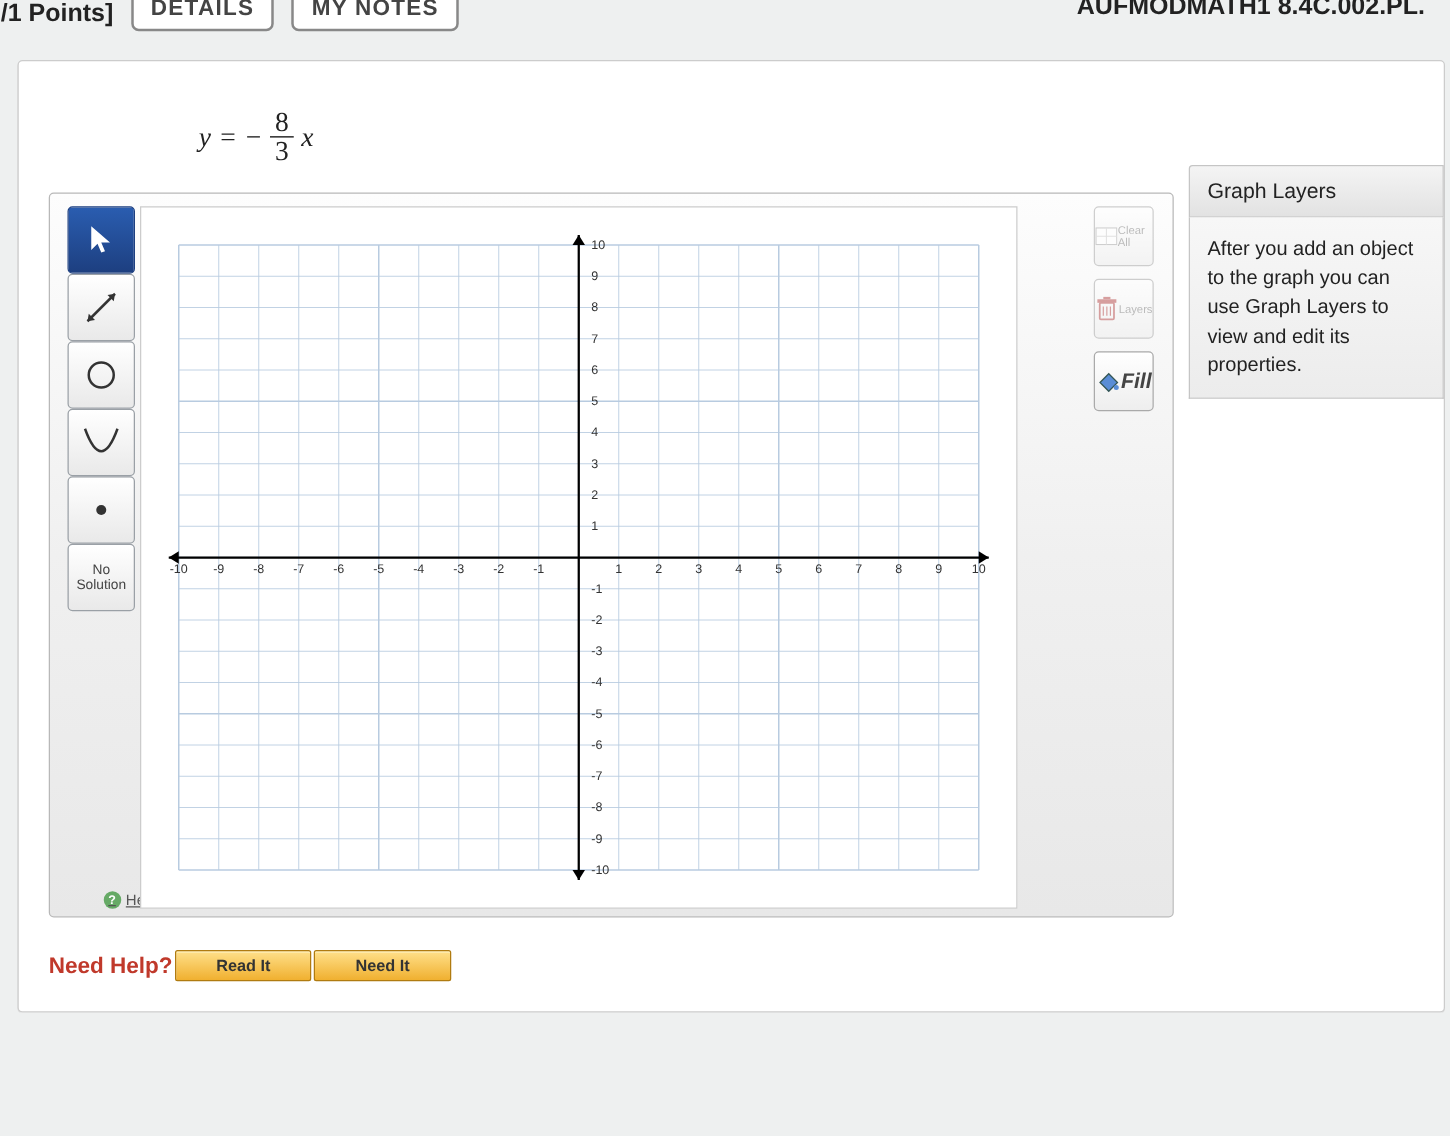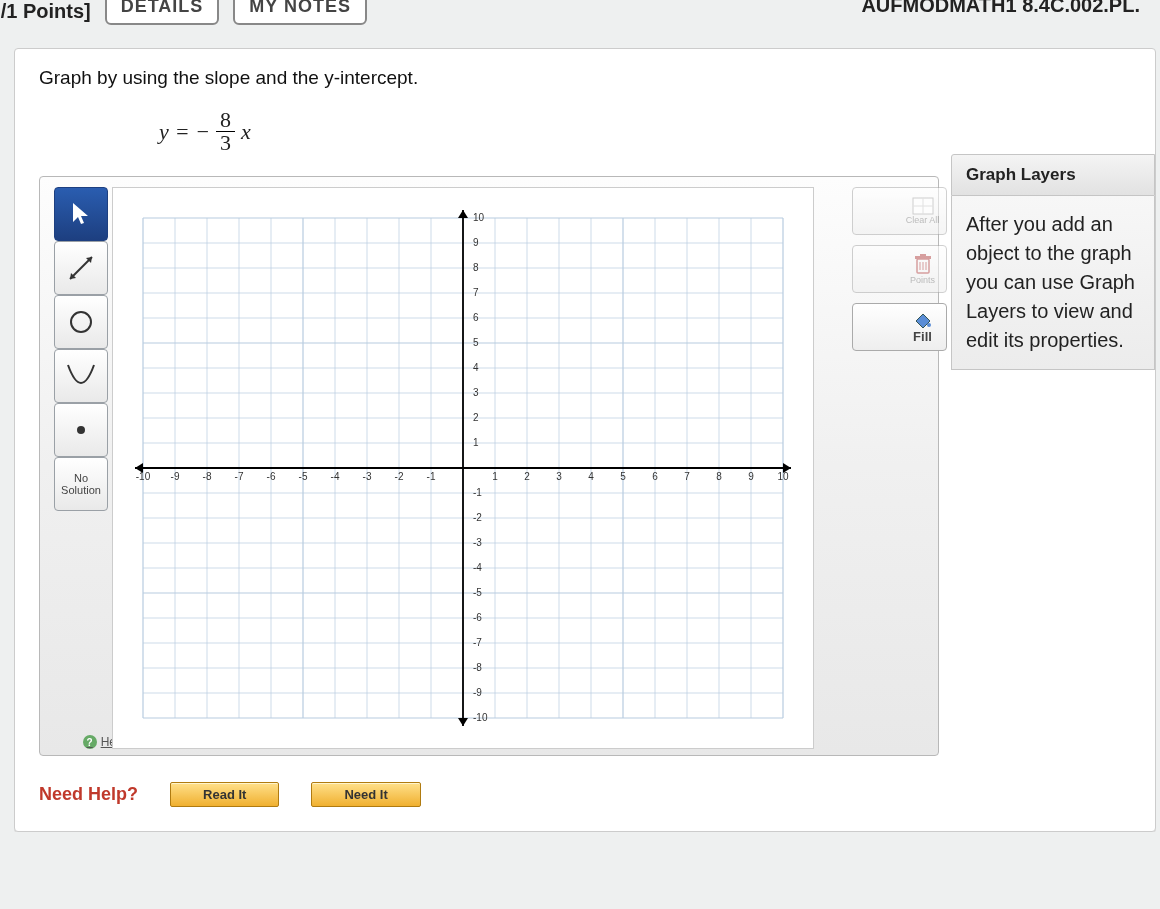--- a/index.html
+++ b/index.html
@@ -133,53 +133,53 @@
     flex-direction:column;
     gap:10px;
     align-items:center;
     padding-left:8px;
   }
   .sa-btn{
     width:46px;height:46px;
     border:1px solid #aaa;border-radius:4px;
     background:linear-gradient(#fff,#eee);
     display:flex;align-items:center;justify-content:center;
-    font-size:11px;color:#555;flex-direction:column;padding-left:47px;
+    font-size:11px;color:#555;flex-direction:row;
   }
   .sa-btn.disabled{opacity:.55}
-  .sa-fill{font-weight:bold;font-size:13px;color:#444;}
+  .sa-fill{font-weight:bold;font-size:17px;color:#444;font-style:italic;}
   .sa-sub{font-size:9px;color:#888;}
 
   .layers-panel{
     flex:1;
     margin-left:12px;
   }
   .layers-head{
     background:linear-gradient(#f4f4f4,#e2e2e2);
     border:1px solid #c5c5c5;
     border-radius:3px 0 0 0;
     padding:10px 14px;
-    font-weight:bold;
+    font-weight:normal;
     font-size:17px;
   }
   .layers-body{
     background:linear-gradient(#f7f7f7,#ececec);
     border:1px solid #c5c5c5;
     border-top:none;
     padding:14px;
-    font-size:20px;
+    font-size:16px;
     color:#222;
     line-height:1.45;
   }
 
   .need-help{
     margin-top:26px;
     display:flex;
     align-items:center;
-    gap:32px;
+    gap:2px;
   }
   .need-help-label{color:#c0392b;font-weight:bold;font-size:18px;}
   .nh-btn{
     border:1px solid #b07b10;
     background:linear-gradient(#ffe08a,#f0b030);
     padding:4px 32px;
     font-size:13px;
     font-weight:bold;
     color:#333;
     border-radius:2px;
@@ -192,21 +192,20 @@
 <body>
 
 <div class="top-row">
   <span class="points">-/1 Points]</span>
   <span class="top-btn">DETAILS</span>
   <span class="top-btn">MY NOTES</span>
   <span class="assignment-id">AUFMODMATH1 8.4C.002.PL.</span>
 </div>
 
 <div class="question-wrap">
-  <div class="prompt">Graph by using the slope and the y-intercept.</div>
 
   <div class="equation">
     <span>y</span>
     <span> = − </span>
     <span class="frac">
       <span class="num">8</span>
       <span class="den">3</span>
     </span>
     <span>x</span>
   </div>
@@ -353,21 +352,21 @@
         </div>
         <div class="sa-btn disabled">
           <svg width="20" height="22" viewBox="0 0 20 22">
               <rect x="4" y="6" width="12" height="14" rx="1" fill="none" stroke="#b55" stroke-width="1.5"></rect>
               <line x1="7" y1="9" x2="7" y2="17" stroke="#b55"></line>
               <line x1="10" y1="9" x2="10" y2="17" stroke="#b55"></line>
               <line x1="13" y1="9" x2="13" y2="17" stroke="#b55"></line>
               <rect x="2" y="3" width="16" height="3" fill="#b55"></rect>
               <rect x="7" y="1" width="6" height="2" fill="#b55"></rect>
             </svg>
-          <span class="sa-sub">Points</span>
+          <span class="sa-sub">Layers</span>
         </div>
         <div class="sa-btn">
           <svg width="20" height="18" viewBox="0 0 20 18">
               <path d="M3 10 L10 3 L17 10 L10 17 Z" fill="#5a8dd6" stroke="#355"></path>
               <circle cx="16" cy="14" r="2" fill="#5a8dd6"></circle>
             </svg>
           <span class="sa-fill">Fill</span>
         </div>
       </div>
     </div>

